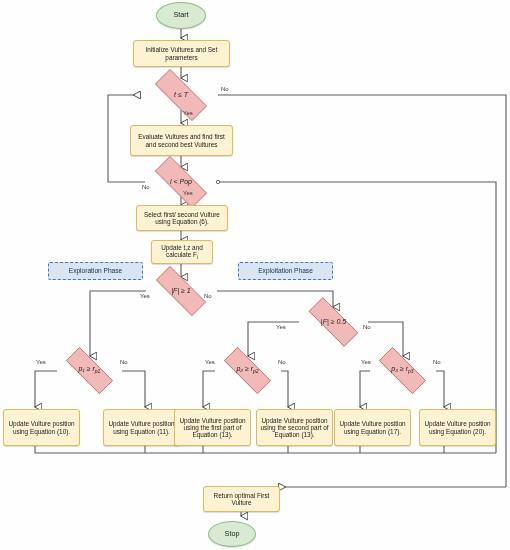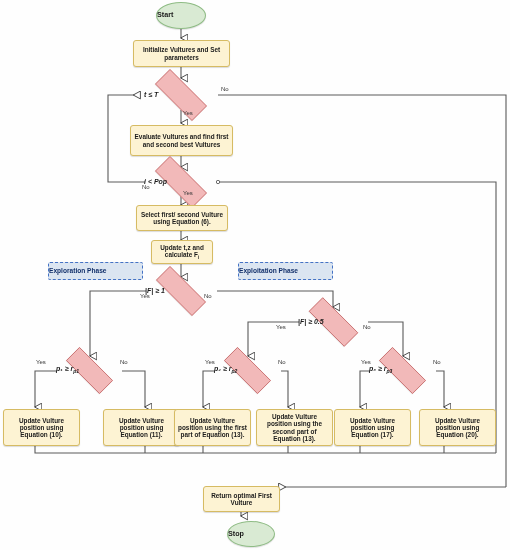--- a/index.html
+++ b/index.html
@@ -19,26 +19,25 @@
     left:0;top:0;
     width:510px;height:550px;
     pointer-events:none;
   }
   
   .node{
     position:absolute;
     box-sizing:border-box;
     display:flex;
     align-items:center;
-    justify-content:flex-start;
+    justify-content:center;
     text-align:center;
     line-height:1.12;
     color:#1a1a1a;
     z-index:3;
-    font-weight:bold;
   }
   .terminal{
     background:#d9ead3;
     border:1px solid #8fbc85;
     border-radius:50%;
     font-size:7.2px;
     box-shadow:0 1px 1px rgba(0,0,0,.12);
   }
   .process{
     background:#fdf3d3;
@@ -246,17 +245,17 @@
     <span>Update Vulture position using Equation (17).</span>
   </div>
   <div class="node process" style="left:419px;top:409px;width:77px;height:37px;">
     <span>Update Vulture position using Equation (20).</span>
   </div>
 
   <div class="node process" style="left:203px;top:486px;width:77px;height:26px;">
     <span>Return optimal First Vulture</span>
   </div>
 
-  <div class="node terminal" style="left:227px;top:521px;width:48px;height:26px;">
+  <div class="node terminal" style="left:208px;top:521px;width:48px;height:26px;">
     <span>Stop</span>
   </div>
 
 </div>
 
 </body></html>

